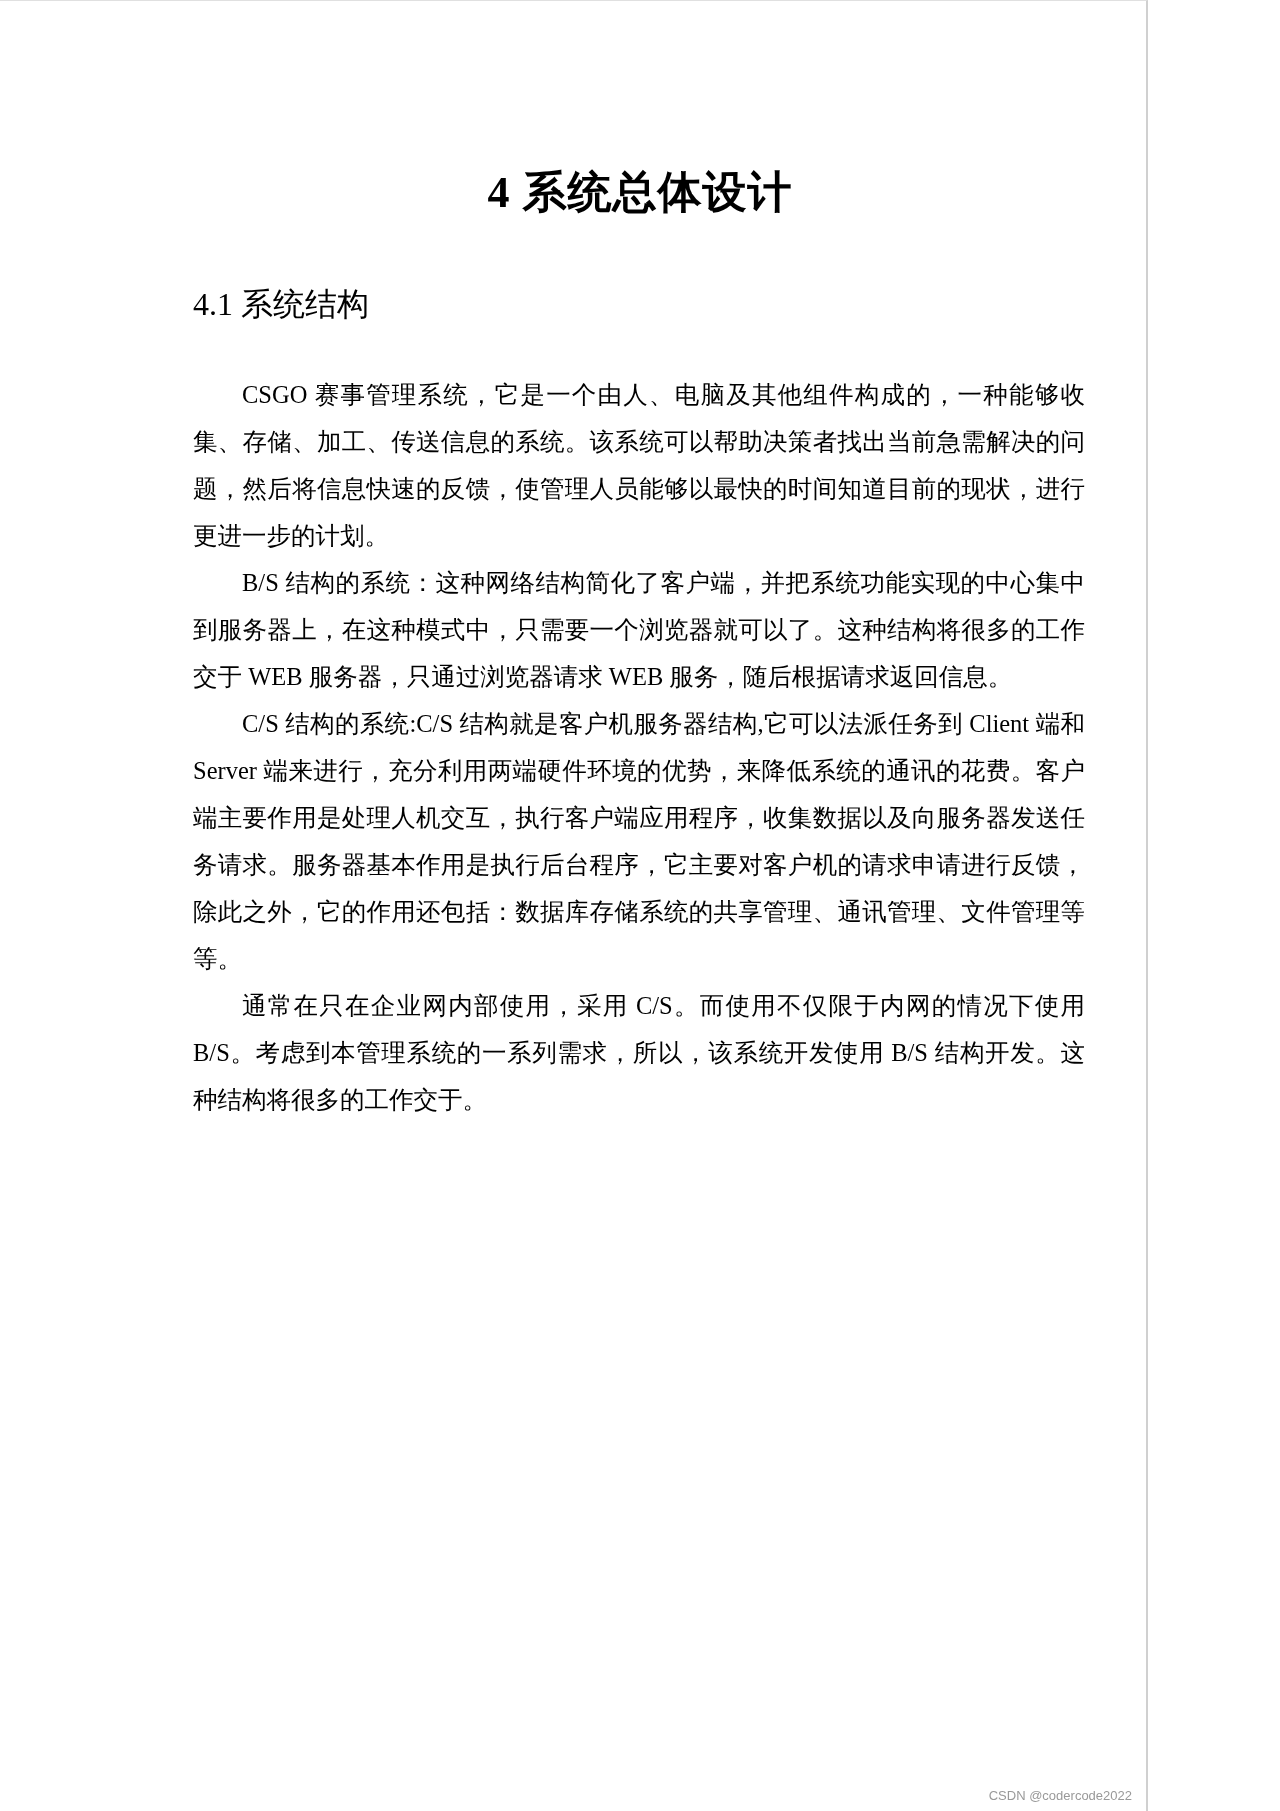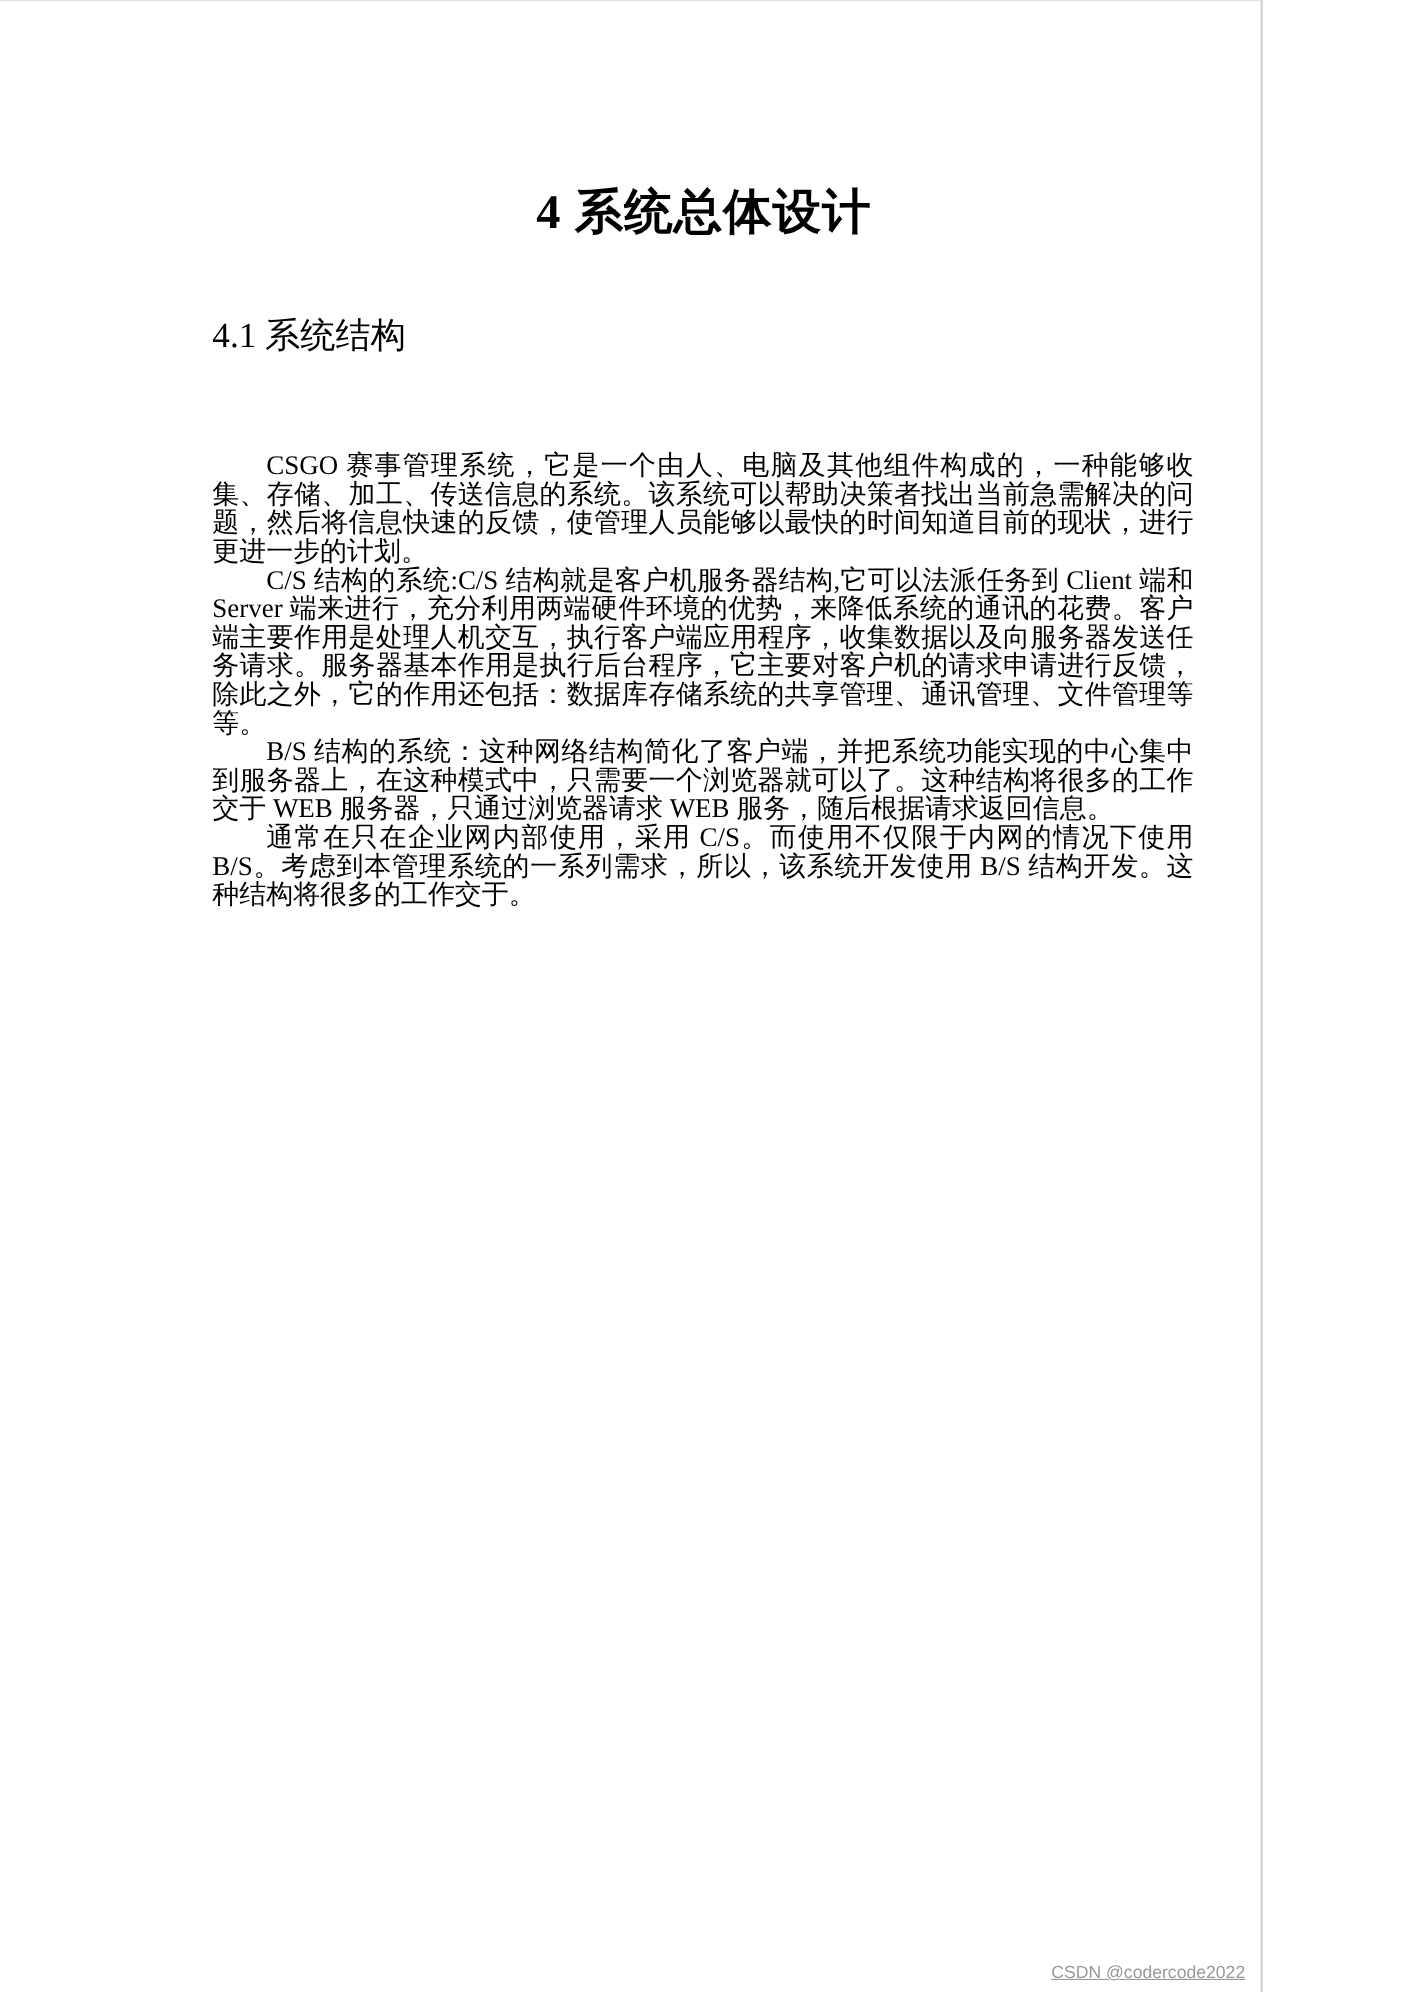--- a/index.html
+++ b/index.html
@@ -13,34 +13,34 @@
   }
   .chapter-title {
     position: absolute; left: 0; width: 1280px; top: 162px; text-align: center;
     font-size: 44px; font-weight: bold; letter-spacing: 1px;
   }
   .section-title {
     position: absolute; left: 193px; top: 282px; font-size: 32px; font-weight: normal;
   }
   .body-text {
     position: absolute; left: 193px; top: 370px; width: 892px;
-    font-size: 24.5px; line-height: 26px; text-align: justify; margin-top: 40px;
+    font-size: 24.5px; line-height: 47px; text-align: justify;
   }
   .body-text p { margin: 0; text-indent: 2em; }
   .watermark {
     position: absolute; right: 14px; bottom: 8px; font-family: "Liberation Sans", "DejaVu Sans", sans-serif;
-    font-size: 16px; color: #999999; text-decoration: underline;
+    font-size: 13px; color: #999999;
   }
 </style>
 </head>
 <body>
 
 <div class="page">
   <div class="chapter-title">4 系统总体设计</div>
   <div class="section-title">4.1 系统结构</div>
   <div class="body-text">
     <p>CSGO 赛事管理系统，它是一个由人、电脑及其他组件构成的，一种能够收集、存储、加工、传送信息的系统。该系统可以帮助决策者找出当前急需解决的问题，然后将信息快速的反馈，使管理人员能够以最快的时间知道目前的现状，进行更进一步的计划。</p>
+    <p>B/S 结构的系统：这种网络结构简化了客户端，并把系统功能实现的中心集中到服务器上，在这种模式中，只需要一个浏览器就可以了。这种结构将很多的工作交于 WEB 服务器，只通过浏览器请求 WEB 服务，随后根据请求返回信息。</p>
     <p>C/S 结构的系统:C/S 结构就是客户机服务器结构,它可以法派任务到 Client 端和 Server 端来进行，充分利用两端硬件环境的优势，来降低系统的通讯的花费。客户端主要作用是处理人机交互，执行客户端应用程序，收集数据以及向服务器发送任务请求。服务器基本作用是执行后台程序，它主要对客户机的请求申请进行反馈，除此之外，它的作用还包括：数据库存储系统的共享管理、通讯管理、文件管理等等。</p>
-    <p>B/S 结构的系统：这种网络结构简化了客户端，并把系统功能实现的中心集中到服务器上，在这种模式中，只需要一个浏览器就可以了。这种结构将很多的工作交于 WEB 服务器，只通过浏览器请求 WEB 服务，随后根据请求返回信息。</p>
     <p>通常在只在企业网内部使用，采用 C/S。而使用不仅限于内网的情况下使用 B/S。考虑到本管理系统的一系列需求，所以，该系统开发使用 B/S 结构开发。这种结构将很多的工作交于。</p>
   </div>
   <div class="watermark">CSDN @codercode2022</div>
 </div>
 
 </body></html>

